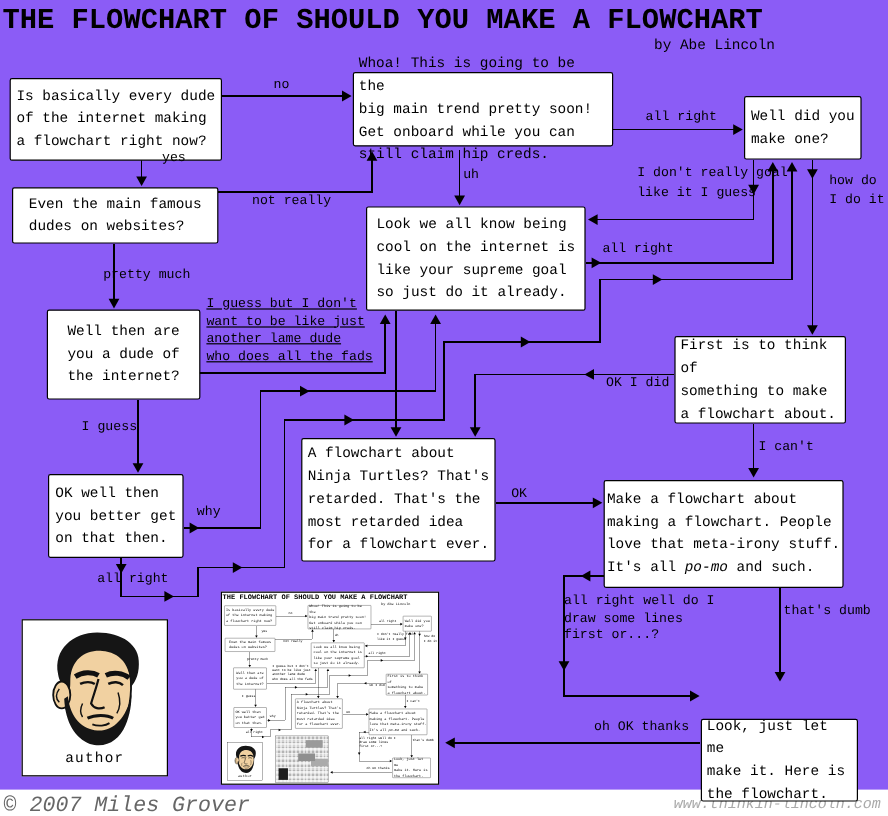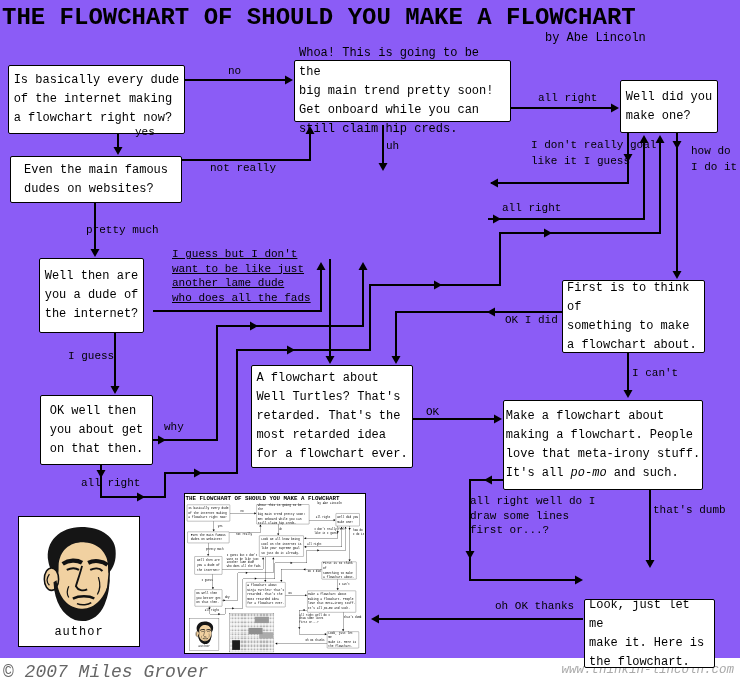--- a/index.html
+++ b/index.html
@@ -129,38 +129,44 @@
 still claim hip creds.</div>
       </div>
     <div class="box" style="left:620px;top:80px;width:98px;height:53px;">
         <div class="bt">Well did you
 make one?</div>
       </div>
     <div class="box" style="left:10px;top:156px;width:172px;height:47px;">
         <div class="bt">Even the main famous
 dudes on websites?</div>
       </div>
-    <div class="box" style="left:39px;top:258px;width:105px;height:75px;">
+    <div class="box" style="left:39px;top:258px;width:128px;height:75px;">
         <div class="bt">Well then are
 you a dude of
 the internet?</div>
+      </div>
+    <div class="box" style="left:305px;top:172px;width:183px;height:87px;">
+        <div class="bt">Look we all know being
+cool on the internet is
+like your supreme goal
+so just do it already.</div>
       </div>
     <div class="box" style="left:562px;top:280px;width:143px;height:73px;">
         <div class="bt">First is to think of
 something to make
 a flowchart about.</div>
       </div>
     <div class="box" style="left:40px;top:395px;width:113px;height:70px;">
         <div class="bt">OK well then
-you about get
+you better get
 on that then.</div>
       </div>
     <div class="box" style="left:251px;top:365px;width:162px;height:103px;">
         <div class="bt">A flowchart about
-Well Turtles? That's
+Ninja Turtles? That's
 retarded. That's the
 most retarded idea
 for a flowchart ever.</div>
       </div>
     <div class="box" style="left:503px;top:400px;width:200px;height:90px;">
       <div>
         <div class="bl">Make a flowchart about</div>
         <div class="bl">making a flowchart. People</div>
         <div class="bl">love that meta-irony stuff.</div>
         <div class="bl"><span>It's all </span><span class="pomo">po-mo</span><span> and such.</span></div>

